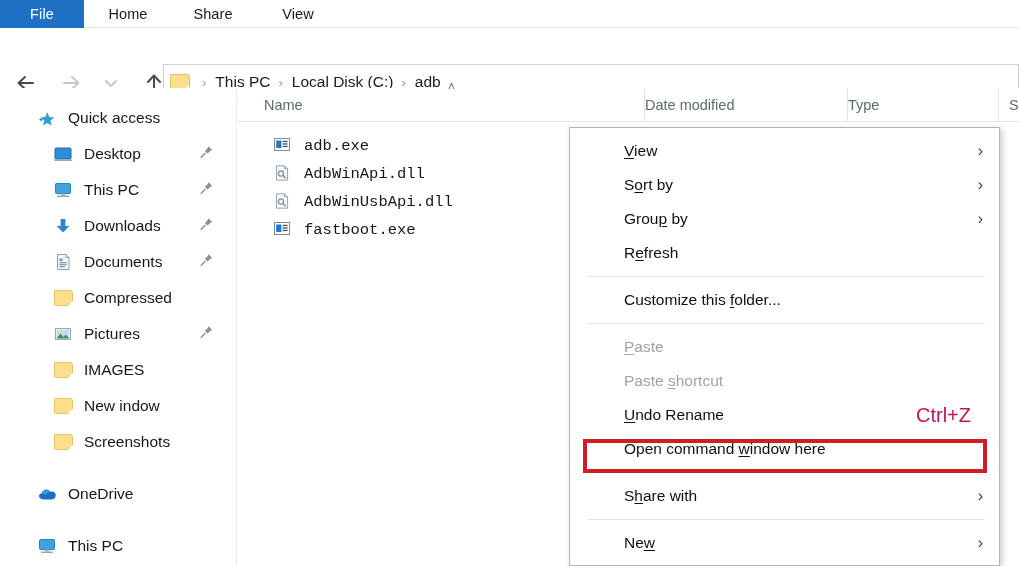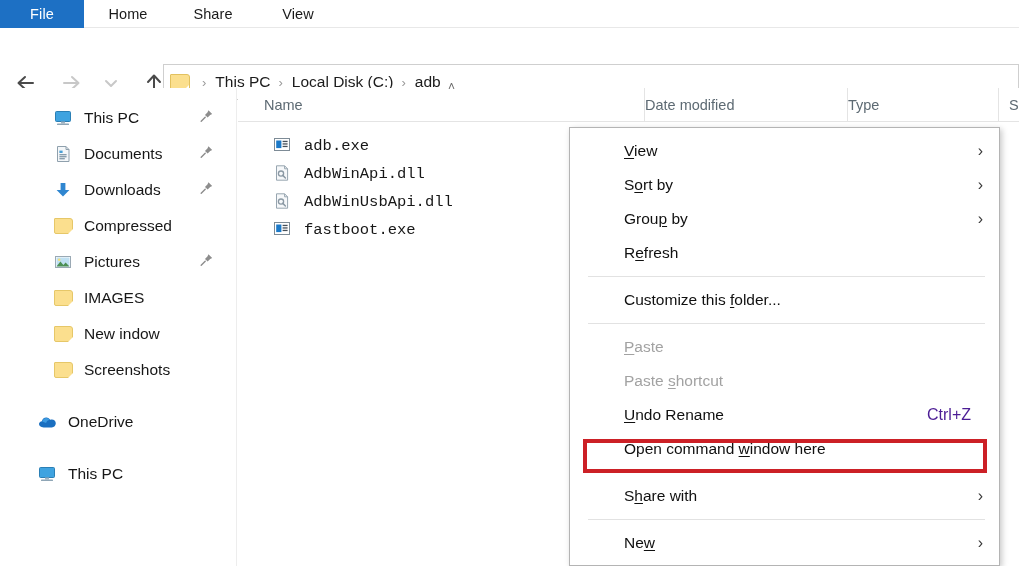--- a/index.html
+++ b/index.html
@@ -161,21 +161,21 @@
   }
   .mi {
     position: relative; height: 34px;
     display: flex; align-items: center;
     padding-left: 54px; padding-right: 18px;
     font-size: 15.5px; color: #101010;
     white-space: nowrap; cursor: default;
   }
   .mi.disabled { color: #a2a2a2; text-align: right; }
   .mi .accel {
-    margin-left: auto; font-size: 16px; color: #4c1d95; padding-right: 10px;
+    margin-left: auto; font-size: 20px; color: #be185d; padding-right: 10px;
   }
   .mi .arrow {
     position: absolute; right: 16px; top: 50%; transform: translateY(-50%);
     font-size: 16px; color: #3b3b3b; line-height: 1;
   }
   .mi u { text-decoration: underline; text-underline-offset: 2px; }
   .msep {
     height: 1px; background: #e2e2e2; margin: 6px 14px 6px 18px;
   }
   .highlight-box {
@@ -250,32 +250,72 @@
     <div class="colhead col-type">
       <span>Type</span>
     </div>
     <div class="colhead col-size">
       <span>S</span>
     </div>
   </div>
 
   <div class="sidebar">
 
-
+    <div class="nav-item root">
+      <span class="nav-icon">
+        <svg width="20" height="19" viewBox="0 0 20 19">
+          <path d="M3.2 8.5 L8.2 7.9 L10.4 3.2 L12.2 8.0 L17.2 8.6 L13.4 11.8 L14.6 16.6 L10.3 14.0 L6.0 16.4 L7.3 11.7 Z" fill="#2f9ed8"></path>
+          <path d="M2.0 10.0 L5.2 9.6 L4.4 12.6 Z" fill="#1b7fb8"></path>
+        </svg>
+      </span>
+      <span class="nav-label">Quick access</span>
+    </div>
+
+    <div class="nav-item child">
+      <span class="nav-icon">
+        <svg width="20" height="18" viewBox="0 0 20 18">
+          <rect x="2" y="3" width="16" height="11" rx="1" fill="#2b8fd6"></rect>
+          <rect x="2" y="3" width="16" height="11" rx="1" fill="none" stroke="#1f6fa8" stroke-width="1"></rect>
+          <rect x="1" y="14.5" width="18" height="1.4" fill="#8fa6b6"></rect>
+        </svg>
+      </span>
+      <span class="nav-label">Desktop</span>
+      <span class="pin">
+        <svg width="15" height="15" viewBox="0 0 15 15">
+          <path d="M9.4 1.8 L13.2 5.6 L11.2 6.4 L8.6 9 L6 6.4 L8.6 3.8 Z" fill="#8d8d8d"></path>
+          <path d="M6.2 8.8 L2.2 12.8" stroke="#8d8d8d" stroke-width="1.4" stroke-linecap="round"></path>
+        </svg>
+      </span>
+    </div>
 
     <div class="nav-item child">
       <span class="nav-icon">
         <svg width="20" height="18" viewBox="0 0 20 18">
           <rect x="2.5" y="2.5" width="15" height="10" rx="1" fill="#3fa3e0"></rect>
           <rect x="2.5" y="2.5" width="15" height="10" rx="1" fill="none" stroke="#2a7fb5" stroke-width="1"></rect>
           <rect x="8" y="12.5" width="4" height="2" fill="#9fb4c4"></rect>
           <rect x="4" y="14.6" width="12" height="1.4" rx=".6" fill="#8fa6b6"></rect>
         </svg>
       </span>
       <span class="nav-label">This PC</span>
+      <span class="pin">
+        <svg width="15" height="15" viewBox="0 0 15 15">
+          <path d="M9.4 1.8 L13.2 5.6 L11.2 6.4 L8.6 9 L6 6.4 L8.6 3.8 Z" fill="#8d8d8d"></path>
+          <path d="M6.2 8.8 L2.2 12.8" stroke="#8d8d8d" stroke-width="1.4" stroke-linecap="round"></path>
+        </svg>
+      </span>
+    </div>
+
+    <div class="nav-item child">
+      <span class="nav-icon">
+        <svg width="20" height="18" viewBox="0 0 20 18">
+          <path d="M7.6 2 H12.4 V9 H16.4 L10 15.6 L3.6 9 H7.6 Z" fill="#2f86d0"></path>
+        </svg>
+      </span>
+      <span class="nav-label">Downloads</span>
       <span class="pin">
         <svg width="15" height="15" viewBox="0 0 15 15">
           <path d="M9.4 1.8 L13.2 5.6 L11.2 6.4 L8.6 9 L6 6.4 L8.6 3.8 Z" fill="#8d8d8d"></path>
           <path d="M6.2 8.8 L2.2 12.8" stroke="#8d8d8d" stroke-width="1.4" stroke-linecap="round"></path>
         </svg>
       </span>
     </div>
 
     <div class="nav-item child">
       <span class="nav-icon">
@@ -292,35 +332,20 @@
       <span class="pin">
         <svg width="15" height="15" viewBox="0 0 15 15">
           <path d="M9.4 1.8 L13.2 5.6 L11.2 6.4 L8.6 9 L6 6.4 L8.6 3.8 Z" fill="#8d8d8d"></path>
           <path d="M6.2 8.8 L2.2 12.8" stroke="#8d8d8d" stroke-width="1.4" stroke-linecap="round"></path>
         </svg>
       </span>
     </div>
 
     <div class="nav-item child">
       <span class="nav-icon">
-        <svg width="20" height="18" viewBox="0 0 20 18">
-          <path d="M7.6 2 H12.4 V9 H16.4 L10 15.6 L3.6 9 H7.6 Z" fill="#2f86d0"></path>
-        </svg>
-      </span>
-      <span class="nav-label">Downloads</span>
-      <span class="pin">
-        <svg width="15" height="15" viewBox="0 0 15 15">
-          <path d="M9.4 1.8 L13.2 5.6 L11.2 6.4 L8.6 9 L6 6.4 L8.6 3.8 Z" fill="#8d8d8d"></path>
-          <path d="M6.2 8.8 L2.2 12.8" stroke="#8d8d8d" stroke-width="1.4" stroke-linecap="round"></path>
-        </svg>
-      </span>
-    </div>
-
-    <div class="nav-item child">
-      <span class="nav-icon">
           <span class="folder-ic"></span>
         </span>
       <span class="nav-label">Compressed</span>
     </div>
 
     <div class="nav-item child">
       <span class="nav-icon">
         <svg width="20" height="18" viewBox="0 0 20 18">
           <rect x="2.5" y="3.5" width="15" height="11" fill="#ffffff" stroke="#9aa9b4" stroke-width="1"></rect>
           <rect x="3.5" y="4.5" width="13" height="9" fill="#bfe0f2"></rect>

